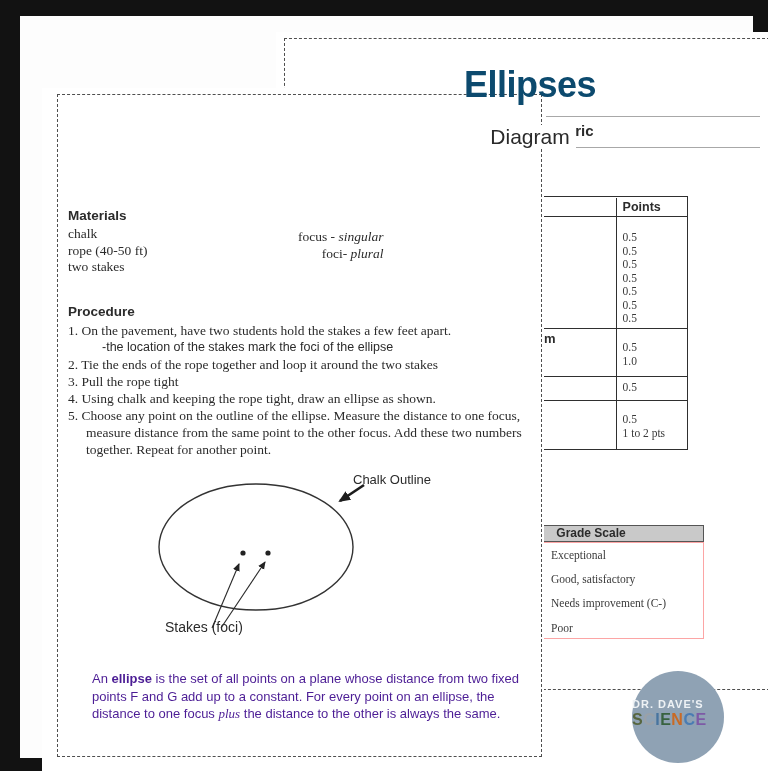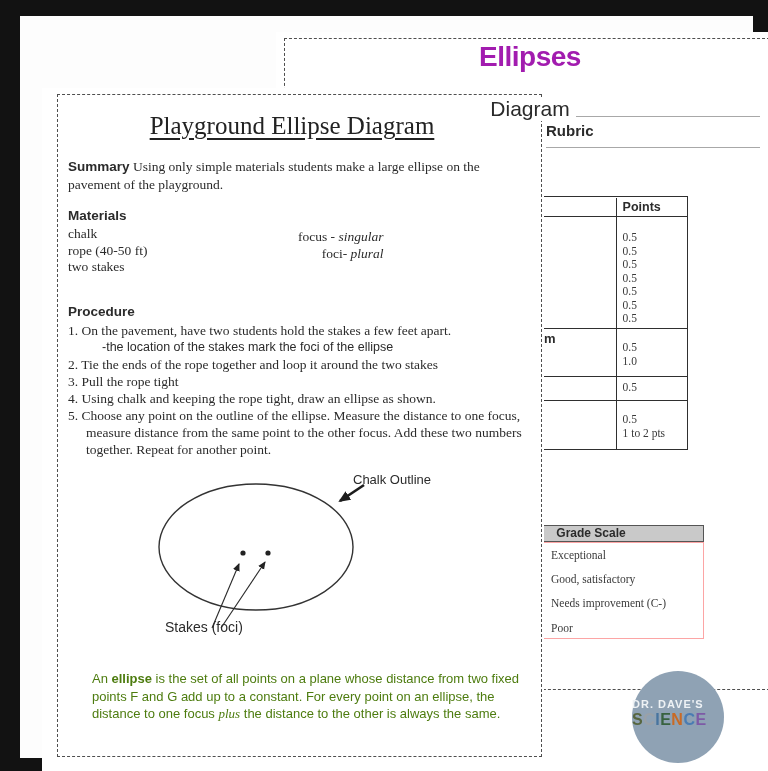--- a/index.html
+++ b/index.html
@@ -24,21 +24,21 @@
   #lp-mat-label{left:26px;top:120px;font-size:13.5px;}
   #lp-materials{left:26px;top:138px;font-size:13.5px;line-height:16.5px;}
   #lp-vocab{left:256px;top:140px;font-size:13.5px;line-height:17px;text-align:right;}
   #lp-proc-label{left:26px;top:216px;font-size:13.5px;}
   #lp-proc{left:26px;top:234px;width:455px;font-size:13.5px;line-height:17px;}
   .step{padding-left:18px;text-indent:-18px;}
   .substep{font-family:"Liberation Sans",sans-serif;font-size:12.5px;padding-left:34px;}
   #lp-svg{left:95px;top:378px;}
   #chalk-label{left:311px;top:384px;font-size:13px;}
   #stakes-label{left:123px;top:531px;font-size:14px;}
-  #lp-def{left:50px;top:582px;width:445px;font-size:13px;line-height:17.5px;color:#4d7c0f;}
+  #lp-def{left:50px;top:582px;width:445px;font-size:13px;line-height:17.5px;color:#4c1d95;}
   #lp-def .ital{font-family:"Liberation Serif",serif;font-style:italic;}
 
   
   .rule{position:absolute;height:1px;background:#a8a8a8;}
   #rp-rule1{left:270px;top:84px;width:214px;}
   #rp-rule2{left:270px;top:115px;width:214px;}
   #rp-rubric{left:270px;top:90px;font-size:15px;}
   #rp-table{left:190px;top:164px;width:222px;border:1.5px solid #2f2f2f;box-sizing:border-box;}
   .trow{display:flex;border-top:1.5px solid #2f2f2f;}
   .trow:first-child{border-top:none;align-items:center;}
@@ -49,21 +49,21 @@
   #grade-head{left:202px;top:493px;width:226px;height:17px;background:#c9c9c9;
               border:1px solid #555;box-sizing:border-box;text-align:center;
               font-size:12px;line-height:15px;}
   #grade-body{left:202px;top:510px;width:226px;height:97px;border:1px solid #fca5a5;
               box-sizing:border-box;}
   .grade-row{font-family:"Liberation Serif",serif;font-size:11.5px;color:#3a3a3a;
              padding-left:72px;padding-top:6px;height:18.2px;box-sizing:content-box;}
 
   
   #title-overlay{position:absolute;left:430px;top:24px;width:160px;text-align:center;z-index:3;}
-  #bp-title{font-size:28px;font-weight:bold;line-height:34px;letter-spacing:-0.5px;color:#a21caf;}
+  #bp-title{font-size:36px;font-weight:bold;line-height:34px;letter-spacing:-0.5px;color:#0c4a6e;margin-top:28px;}
   #bp-subtitle{display:inline-block;background:#ffffff;padding:0 6px;margin-top:23px;
                font-size:21px;line-height:24px;color:#2a2a2a;}
 
   
   #logo{position:absolute;left:612px;top:655px;width:92px;height:92px;border-radius:50%;
         background:#8fa2b4;z-index:4;text-align:left;}
   #logo-line1{margin-top:27px;font-size:11px;font-weight:bold;letter-spacing:1px;color:#eef2f5;}
   #logo-word{font-size:16px;font-weight:bold;letter-spacing:0.5px;margin-top:1px;}
   .L0{color:#57663f;} .L1{color:#9aa1a8;} .L2{color:#47749f;} .L3{color:#38623f;}
   .L4{color:#c96a25;} .L5{color:#4a7cb3;} .L6{color:#7d5aa6;}
@@ -126,27 +126,21 @@
         <div class="grade-row">Exceptional</div>
         <div class="grade-row">Good, satisfactory</div>
         <div class="grade-row">Needs improvement (C-)</div>
         <div class="grade-row">Poor</div>
       </div>
     </div>
 
     <div id="left-page" class="page">
       <div id="lp-dash" class="dashed"></div>
 
-      <div id="lp-title" class="abs">
-        <span>Playground Ellipse Diagram</span>
-      </div>
 
-      <div id="lp-summary" class="abs serif">
-        <span class="sansb">Summary</span><span> Using only simple materials students make a large ellipse on the pavement of the playground.</span>
-      </div>
 
       <div id="lp-mat-label" class="abs sansb">Materials</div>
       <div id="lp-materials" class="abs serif">
         <div>chalk</div>
         <div>rope (40-50 ft)</div>
         <div>two stakes</div>
       </div>
 
       <div id="lp-vocab" class="abs serif">
         <div><span>focus - </span><i>singular</i></div>

